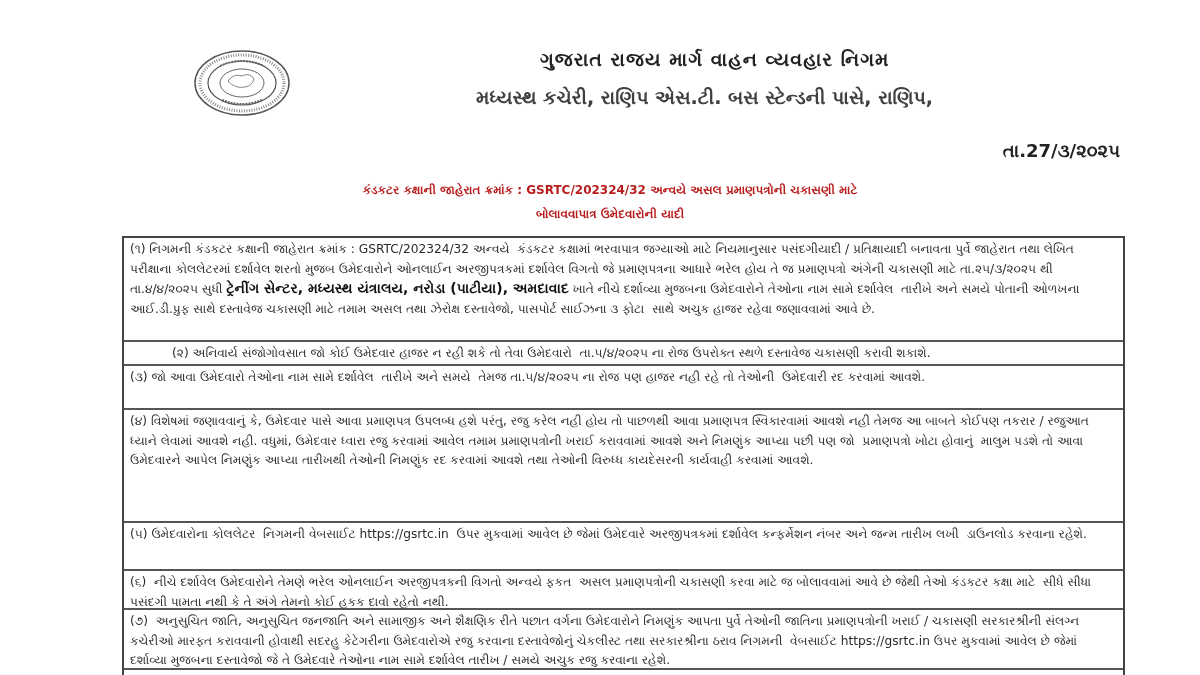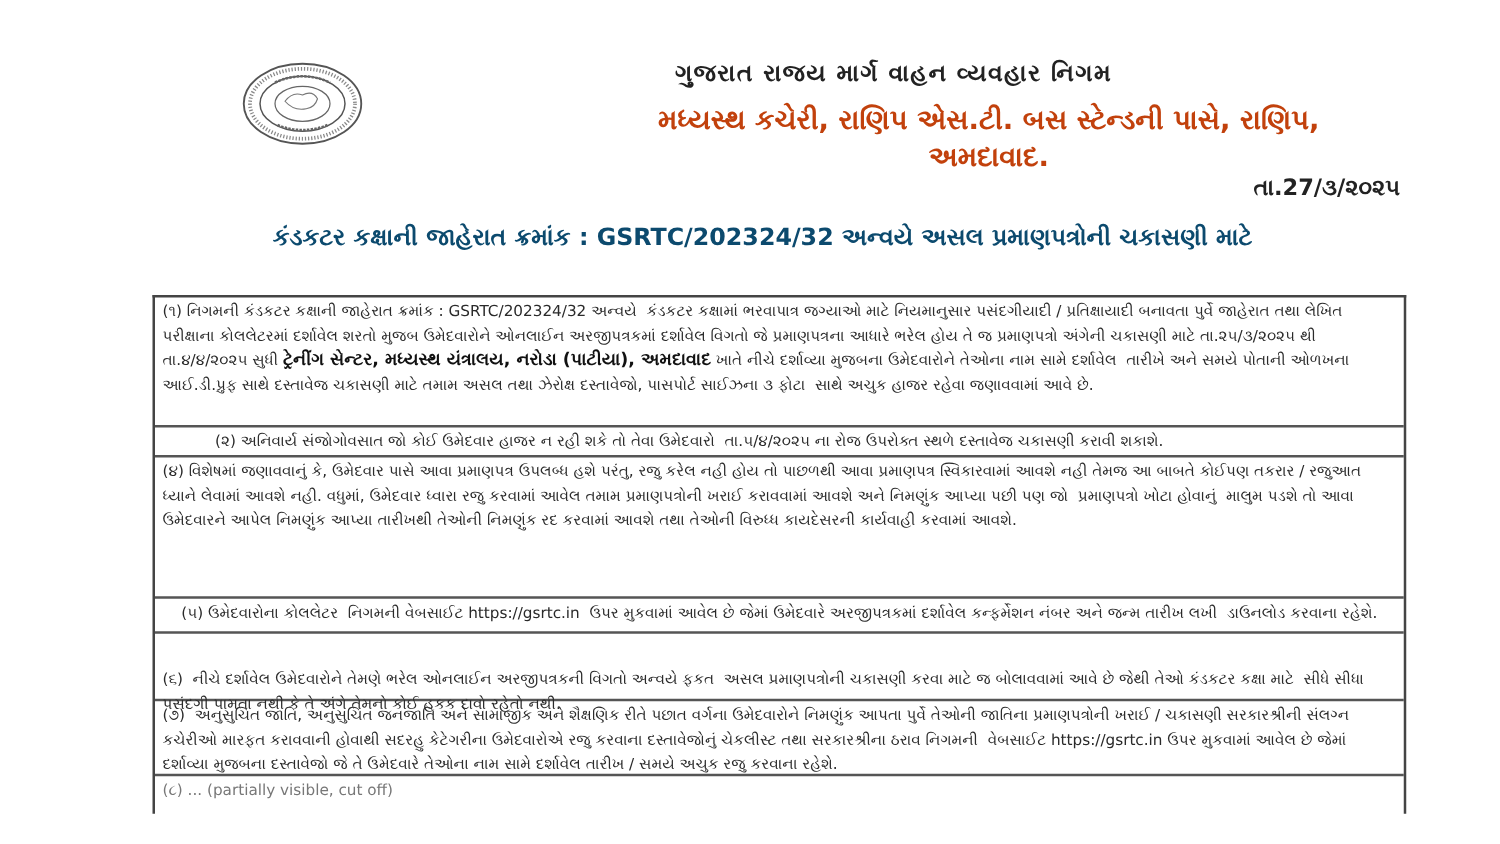--- a/index.html
+++ b/index.html
@@ -1,58 +1,59 @@
 <!DOCTYPE html>
 <html><head>
 <meta charset="utf-8">
 <style>
   html, body { margin:0; padding:0; background:#ffffff; }
   body { width:1200px; height:675px; overflow:hidden; position:relative;
          font-family:"DejaVu Sans", "Liberation Sans", sans-serif; color:#1a1a1a; }
   .logo { position:absolute; left:192px; top:48px; width:100px; height:70px; }
   .org-title { position:absolute; left:540px; top:48px; font-size:19px; font-weight:bold; color:#222; letter-spacing:1px; white-space:nowrap; }
-  .org-address { position:absolute; left:476px; top:82px; width:630px; text-align:center; font-size:22px; font-weight:bold; color:#c2410c; line-height:30px; }
+  .org-address { position:absolute; left:476px; top:82px; width:630px; text-align:left; font-size:19px; font-weight:bold; color:#404040; line-height:30px; }
   .date { position:absolute; right:80px; top:140px; font-size:18px; font-weight:bold; color:#222; }
-  .notice-heading { position:absolute; left:120px; top:178px; width:980px; text-align:center; font-size:19px; font-weight:bold; color:#0c4a6e; line-height:24px; }
+  .notice-heading { position:absolute; left:120px; top:178px; width:980px; text-align:center; font-size:12px; font-weight:bold; color:#b91c1c; line-height:24px; }
   .rules-table { position:absolute; left:122px; top:236px; width:1003px; border:2px solid #444; border-bottom:none; box-sizing:border-box; }
   .rule-row { border-bottom:2px solid #555; padding:2px 6px 3px 6px; font-size:12.2px; line-height:19.5px; color:#2a2a2a; box-sizing:border-box; white-space:pre-wrap; }
   .rule-row b.u { font-size:14px; font-weight:bold; color:#111; }
   .r1 { height:104px; } .r2 { height:24px;padding-left:48px; } .r3 { height:44px; } .r4 { height:113px; }
-  .r5 { height:28px;text-align:center; } .r6 { height:29px;margin-top:25px; } .r7 { height:60px; } .r8 { height:30px; border-bottom:none; color:#777; }
+  .r5 { height:48px; } .r6 { height:39px; } .r7 { height:60px; } .r8 { height:30px; border-bottom:none; color:#777; }
   .seg { display:inline; }
 </style>
 </head>
 <body>
 
 <div>
 
   <svg class="logo" viewBox="0 0 100 70">
     <ellipse cx="50" cy="35" rx="47" ry="32" fill="none" stroke="#555" stroke-width="1.5"></ellipse>
     <ellipse cx="50" cy="35" rx="42" ry="28" fill="none" stroke="#888" stroke-width="3" stroke-dasharray="1 1.5"></ellipse>
     <ellipse cx="50" cy="35" rx="34" ry="22" fill="none" stroke="#555" stroke-width="1.2"></ellipse>
     <ellipse cx="50" cy="35" rx="22" ry="14" fill="none" stroke="#666" stroke-width="1"></ellipse>
     <path d="M36 33 q6 -8 14 -5 q8 -4 12 3 q-2 7 -9 8 q-10 2 -17 -6z" fill="none" stroke="#777" stroke-width="0.9"></path>
     <path d="M28 18 q22 -10 44 0" fill="none" stroke="#666" stroke-width="2" stroke-dasharray="2 1"></path>
     <path d="M30 52 q20 8 40 0" fill="none" stroke="#666" stroke-width="2" stroke-dasharray="2 1"></path>
   </svg>
 
   <div class="org-title">ગુજરાત રાજય માર્ગ વાહન વ્યવહાર નિગમ</div>
   <div class="org-address">
     <div>મધ્યસ્થ કચેરી, રાણિપ એસ.ટી. બસ સ્ટેન્ડની પાસે, રાણિપ,</div>
-    <div>અમદાવાદ.</div>
   </div>
   <div class="date">તા.27/૩/૨૦૨૫</div>
 
   <div class="notice-heading">
     <div>કંડકટર કક્ષાની જાહેરાત ક્રમાંક : GSRTC/202324/32 અન્વયે અસલ પ્રમાણપત્રોની ચકાસણી માટે</div>
+    <div>બોલાવવાપાત્ર ઉમેદવારોની યાદી</div>
   </div>
 
   <div class="rules-table">
     <div class="rule-row r1"><span class="seg">(૧) નિગમની કંડકટર કક્ષાની જાહેરાત ક્રમાંક : GSRTC/202324/32 અન્વયે  કંડકટર કક્ષામાં ભરવાપાત્ર જગ્યાઓ માટે નિયમાનુસાર પસંદગીયાદી / પ્રતિક્ષાયાદી બનાવતા પુર્વે જાહેરાત તથા લેખિત પરીક્ષાના કોલલેટરમાં દર્શાવેલ શરતો મુજબ ઉમેદવારોને ઓનલાઈન અરજીપત્રકમાં દર્શાવેલ વિગતો જે પ્રમાણપત્રના આધારે ભરેલ હોય તે જ પ્રમાણપત્રો અંગેની ચકાસણી માટે તા.૨૫/૩/૨૦૨૫ થી તા.૪/૪/૨૦૨૫ સુધી </span><b class="u">ટ્રેનીંગ સેન્ટર, મધ્યસ્થ યંત્રાલય, નરોડા (પાટીયા), અમદાવાદ</b><span class="seg"> ખાતે નીચે દર્શાવ્યા મુજબના ઉમેદવારોને તેઓના નામ સામે દર્શાવેલ  તારીખે અને સમયે પોતાની ઓળખના આઈ.ડી.પ્રુફ સાથે દસ્તાવેજ ચકાસણી માટે તમામ અસલ તથા ઝેરોક્ષ દસ્તાવેજો, પાસપોર્ટ સાઈઝના ૩ ફોટા  સાથે અચુક હાજર રહેવા જણાવવામાં આવે છે.</span></div>
     <div class="rule-row r2">(૨) અનિવાર્ય સંજોગોવસાત જો કોઈ ઉમેદવાર હાજર ન રહી શકે તો તેવા ઉમેદવારો  તા.૫/૪/૨૦૨૫ ના રોજ ઉપરોક્ત સ્થળે દસ્તાવેજ ચકાસણી કરાવી શકાશે.</div>
+    <div class="rule-row r3">(૩) જો આવા ઉમેદવારો તેઓના નામ સામે દર્શાવેલ  તારીખે અને સમયે  તેમજ તા.૫/૪/૨૦૨૫ ના રોજ પણ હાજર નહી રહે તો તેઓની  ઉમેદવારી રદ કરવામાં આવશે.</div>
     <div class="rule-row r4">(૪) વિશેષમાં જણાવવાનું કે, ઉમેદવાર પાસે આવા પ્રમાણપત્ર ઉપલબ્ધ હશે પરંતુ, રજુ કરેલ નહી હોય તો પાછળથી આવા પ્રમાણપત્ર સ્વિકારવામાં આવશે નહી તેમજ આ બાબતે કોઈપણ તકરાર / રજુઆત ધ્યાને લેવામાં આવશે નહી. વધુમાં, ઉમેદવાર ધ્વારા રજુ કરવામાં આવેલ તમામ પ્રમાણપત્રોની ખરાઈ કરાવવામાં આવશે અને નિમણુંક આપ્યા પછી પણ જો  પ્રમાણપત્રો ખોટા હોવાનું  માલુમ પડશે તો આવા ઉમેદવારને આપેલ નિમણુંક આપ્યા તારીખથી તેઓની નિમણુંક રદ કરવામાં આવશે તથા તેઓની વિરુધ્ધ કાયદેસરની કાર્યવાહી કરવામાં આવશે.</div>
     <div class="rule-row r5">(૫) ઉમેદવારોના કોલલેટર  નિગમની વેબસાઈટ https://gsrtc.in  ઉપર મુકવામાં આવેલ છે જેમાં ઉમેદવારે અરજીપત્રકમાં દર્શાવેલ કન્ફર્મેશન નંબર અને જન્મ તારીખ લખી  ડાઉનલોડ કરવાના રહેશે.</div>
     <div class="rule-row r6">(૬)  નીચે દર્શાવેલ ઉમેદવારોને તેમણે ભરેલ ઓનલાઈન અરજીપત્રકની વિગતો અન્વયે ફકત  અસલ પ્રમાણપત્રોની ચકાસણી કરવા માટે જ બોલાવવામાં આવે છે જેથી તેઓ કંડકટર કક્ષા માટે  સીધે સીધા પસંદગી પામતા નથી કે તે અંગે તેમનો કોઈ હકક દાવો રહેતો નથી.</div>
     <div class="rule-row r7">(૭)  અનુસુચિત જાતિ, અનુસુચિત જનજાતિ અને સામાજીક અને શૈક્ષણિક રીતે પછાત વર્ગના ઉમેદવારોને નિમણુંક આપતા પુર્વે તેઓની જાતિના પ્રમાણપત્રોની ખરાઈ / ચકાસણી સરકારશ્રીની સંલગ્ન કચેરીઓ મારફત કરાવવાની હોવાથી સદરહુ કેટેગરીના ઉમેદવારોએ રજુ કરવાના દસ્તાવેજોનું ચેકલીસ્ટ તથા સરકારશ્રીના ઠરાવ નિગમની  વેબસાઈટ https://gsrtc.in ઉપર મુકવામાં આવેલ છે જેમાં દર્શાવ્યા મુજબના દસ્તાવેજો જે તે ઉમેદવારે તેઓના નામ સામે દર્શાવેલ તારીખ / સમયે અચુક રજુ કરવાના રહેશે.</div>
     <div class="rule-row r8">(૮) ... (partially visible, cut off)</div>
   </div>
 
 </div>
 
 </body></html>

